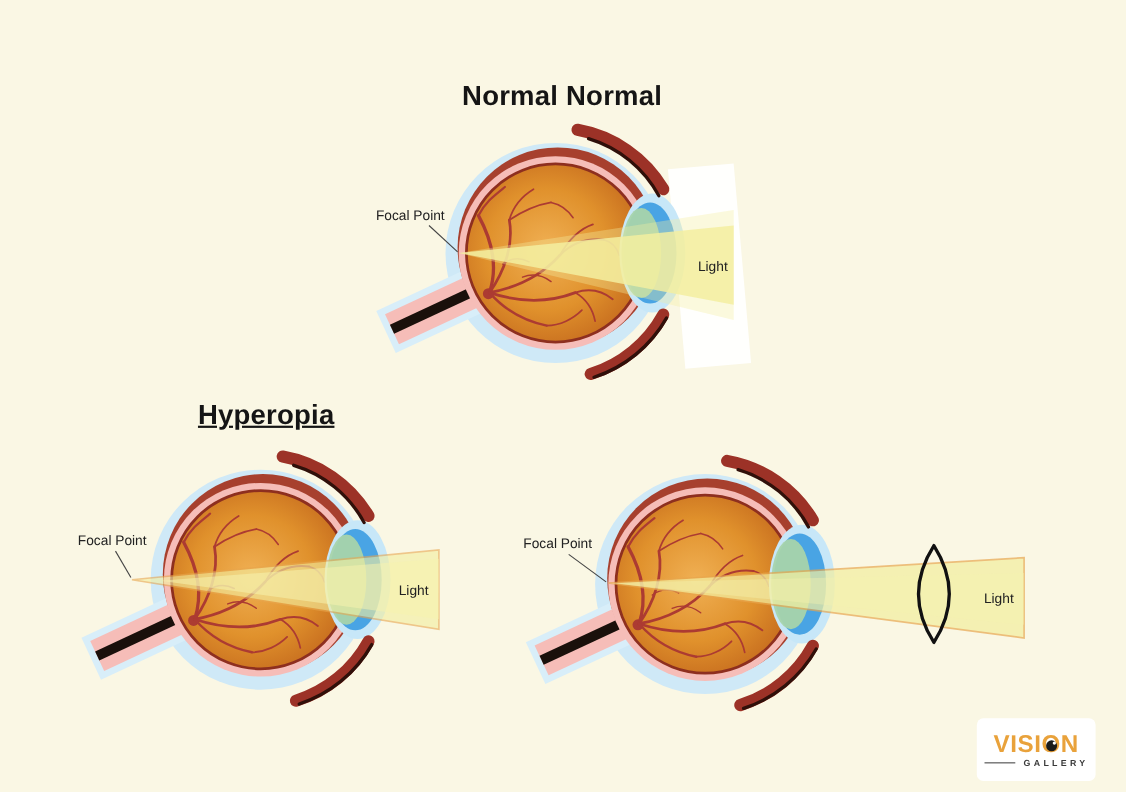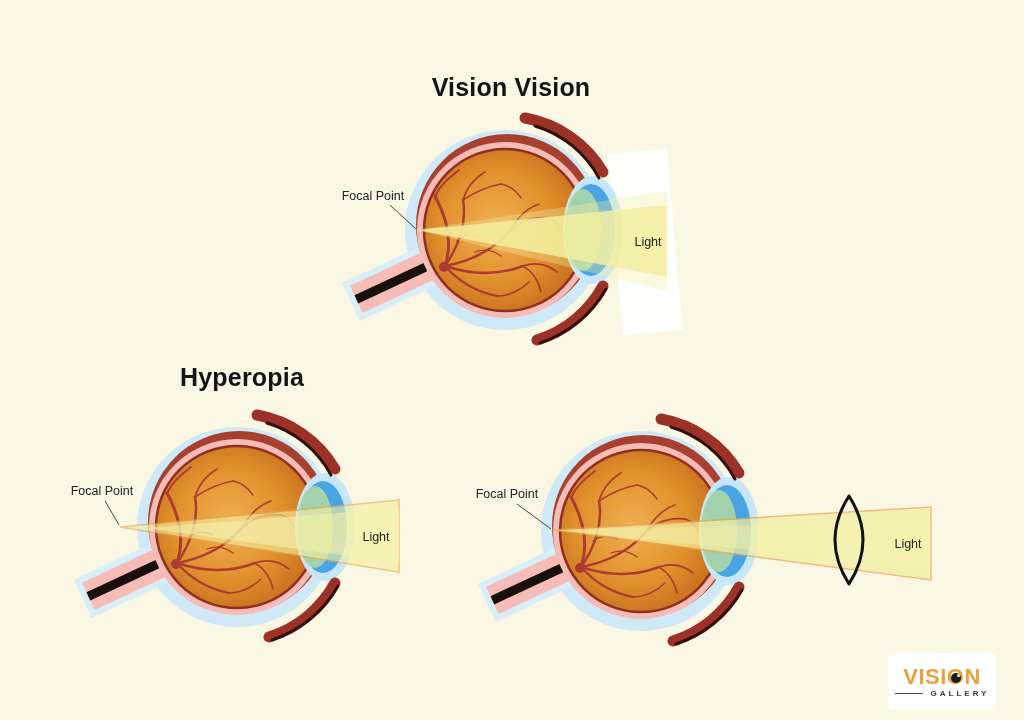--- a/index.html
+++ b/index.html
@@ -13,21 +13,21 @@
   .diagram-title{
     position:absolute;
     transform:translateX(-50%);
     font-size:25px;
     font-weight:700;
     color:#151515;
     letter-spacing:.2px;
     white-space:nowrap;
   }
   #title-normal{left:511px;top:73px;}
-  #title-hyperopia{left:242px;top:363px;}
+  #title-hyperopia{left:242px;top:363px;text-decoration:underline;}
   #title-corrected{left:711px;top:363px;}
   svg.diagram{position:absolute;display:block;}
   #d-normal{left:330px;top:103px;}
   #d-hyperopia{left:20px;top:393px;}
   #d-corrected{left:460px;top:393px;}
   svg text{
     font-family:"Liberation Sans",sans-serif;
     font-size:12.5px;
     fill:#222;
   }
@@ -114,21 +114,21 @@
       <g fill="none" stroke-linecap="round">
         <path d="M 98,56 A 114 114 0 0 1 32,110" stroke="#9C3227" stroke-width="11"></path>
         <path d="M 101,59 A 118 118 0 0 1 35,113" stroke="#30100A" stroke-width="3"></path>
       </g>
     </g>
   </defs>
 </svg>
 
 <div class="page">
 
-  <div class="diagram-title" id="title-normal">Vision Vision</div>
+  <div class="diagram-title" id="title-normal">Normal Normal</div>
   <div class="diagram-title" id="title-hyperopia">Hyperopia</div>
 
   <svg class="diagram" id="d-normal" width="380" height="252" viewBox="0 0 380 252">
     <g transform="translate(315,139) rotate(-5)">
       <rect x="-30" y="-91" width="60" height="182" fill="#FFFFFF" opacity="0.92"></rect>
     </g>
     <use href="#eyeball" transform="translate(175,127)"></use>
     <polygon points="87,127 337,88 337,188" fill="#F3EEA0" opacity="0.35"></polygon>
     <polygon points="87,127 337,102 337,174" fill="#F3EEA0" opacity="0.85"></polygon>
     <line x1="60" y1="102" x2="86" y2="126" stroke="#444" stroke-width="1"></line>

